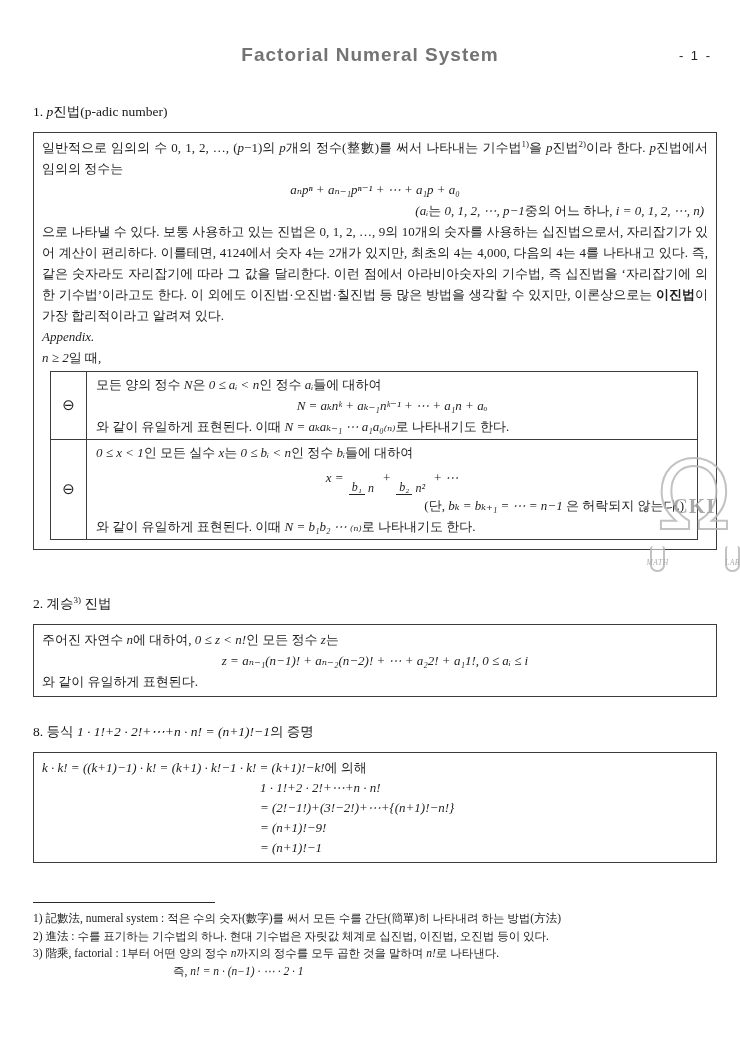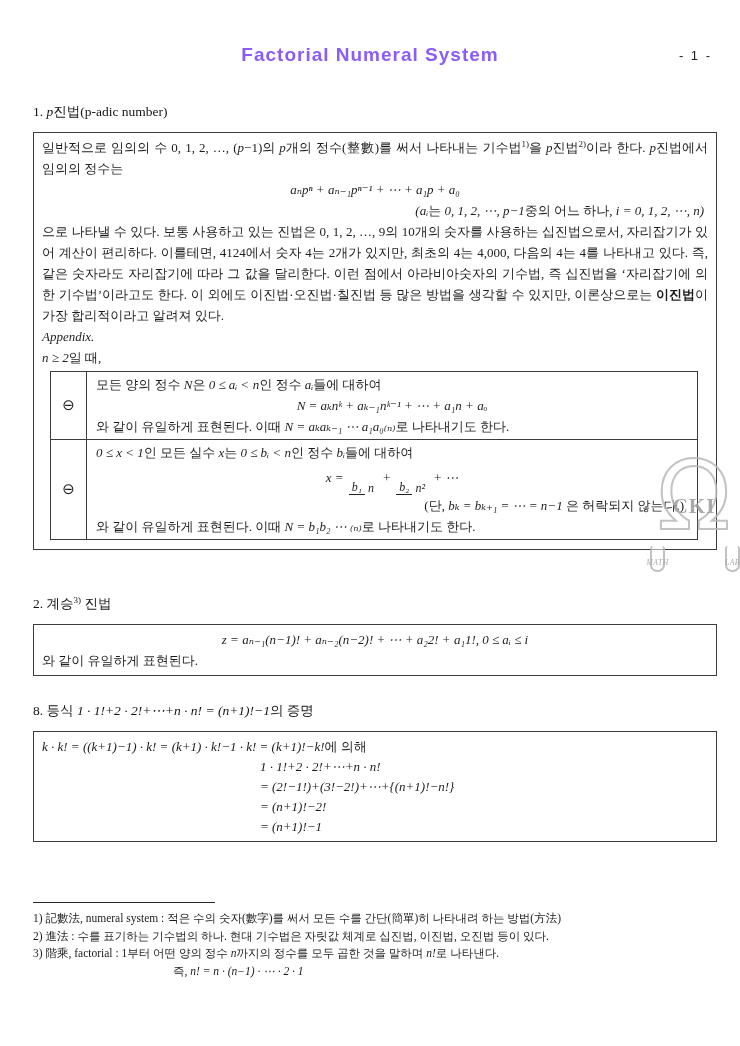--- a/index.html
+++ b/index.html
@@ -4,21 +4,21 @@
 <style>
   html,body{margin:0;padding:0;}
   body{
     width:740px;height:1046px;position:relative;background:#ffffff;
     font-family:"Liberation Serif","DejaVu Serif",serif;
     color:#1c1c1c;font-size:13px;overflow:hidden;
   }
   .page-title{
     margin:0;padding-top:44px;text-align:center;
     font-family:"Liberation Sans","DejaVu Sans",sans-serif;
-    font-size:19px;font-weight:600;letter-spacing:1px;color:#8b5cf6;
+    font-size:19px;font-weight:600;letter-spacing:1px;color:#737373;
   }
   .page-number{
     position:absolute;top:48px;right:28px;
     font-family:"Liberation Sans","DejaVu Sans",sans-serif;
     font-size:13px;color:#222;letter-spacing:2px;
   }
   .sec-heading{margin:37px 0 11px 33px;font-size:13.5px;color:#151515;}
   .sec-heading.tight{margin-top:45px;}
   .sec-heading.tighter{margin-top:26px;}
   .tbox{
@@ -116,31 +116,32 @@
             </span><span class="s-m"> + ⋯</span></div>
         <div class="cond"><span>(단, </span><span class="s-m">bₖ = bₖ₊₁ = ⋯ = n−1</span><span> 은 허락되지 않는다.)</span></div>
         <div><span>와 같이 유일하게 표현된다. 이때 </span><span class="s-m">N = b₁b₂ ⋯ ₍ₙ₎</span><span>로 나타내기도 한다.</span></div>
       </div>
     </div>
   </div>
 </div>
 
 <div class="sec-heading tight"><span>2. 계승</span><sup class="s-sup">3)</sup><span> 진법</span></div>
 <div class="tbox">
+  <div><span>주어진 자연수 </span><span class="s-m">n</span><span>에 대하여, </span><span class="s-m">0 ≤ z &lt; n!</span><span>인 모든 정수 </span><span class="s-m">z</span><span>는</span></div>
   <div class="fline"><span class="s-m">z = aₙ₋₁(n−1)! + aₙ₋₂(n−2)! + ⋯ + a₂2! + a₁1!,  0 ≤ aᵢ ≤ i</span></div>
   <div><span>와 같이 유일하게 표현된다.</span></div>
 </div>
 
 <div class="sec-heading tighter"><span>8. 등식 </span><span class="s-m">1 · 1!+2 · 2!+⋯+n · n! = (n+1)!−1</span><span>의 증명</span></div>
 <div class="tbox">
   <div><span class="s-m">k · k! = ((k+1)−1) · k! = (k+1) · k!−1 · k! = (k+1)!−k!</span><span>에 의해</span></div>
   <div class="derivation">
     <div class="deriv-line"><span class="s-m">1 · 1!+2 · 2!+⋯+n · n!</span></div>
     <div class="deriv-line"><span class="s-m">= (2!−1!)+(3!−2!)+⋯+{(n+1)!−n!}</span></div>
-    <div class="deriv-line"><span class="s-m">= (n+1)!−2!</span></div>
+    <div class="deriv-line"><span class="s-m">= (n+1)!−9!</span></div>
     <div class="deriv-line"><span class="s-m">= (n+1)!−1</span></div>
   </div>
 </div>
 
 <div class="footnotes">
   <div class="fn-rule"></div>
   <div><span>1) 記數法, numeral system : 적은 수의 숫자(數字)를 써서 모든 수를 간단(簡單)히 나타내려 하는 방법(方法)</span></div>
   <div><span>2) 進法 : 수를 표기하는 기수법의 하나. 현대 기수법은 자릿값 체계로 십진법, 이진법, 오진법 등이 있다.</span></div>
   <div><span>3) 階乘, factorial : 1부터 어떤 양의 정수 </span><span class="s-m">n</span><span>까지의 정수를 모두 곱한 것을 말하며 </span><span class="s-m">n!</span><span>로 나타낸다.</span></div>
   <div class="fn-indent"><span>즉, </span><span class="s-m">n! = n · (n−1) · ⋯ · 2 · 1</span></div>

